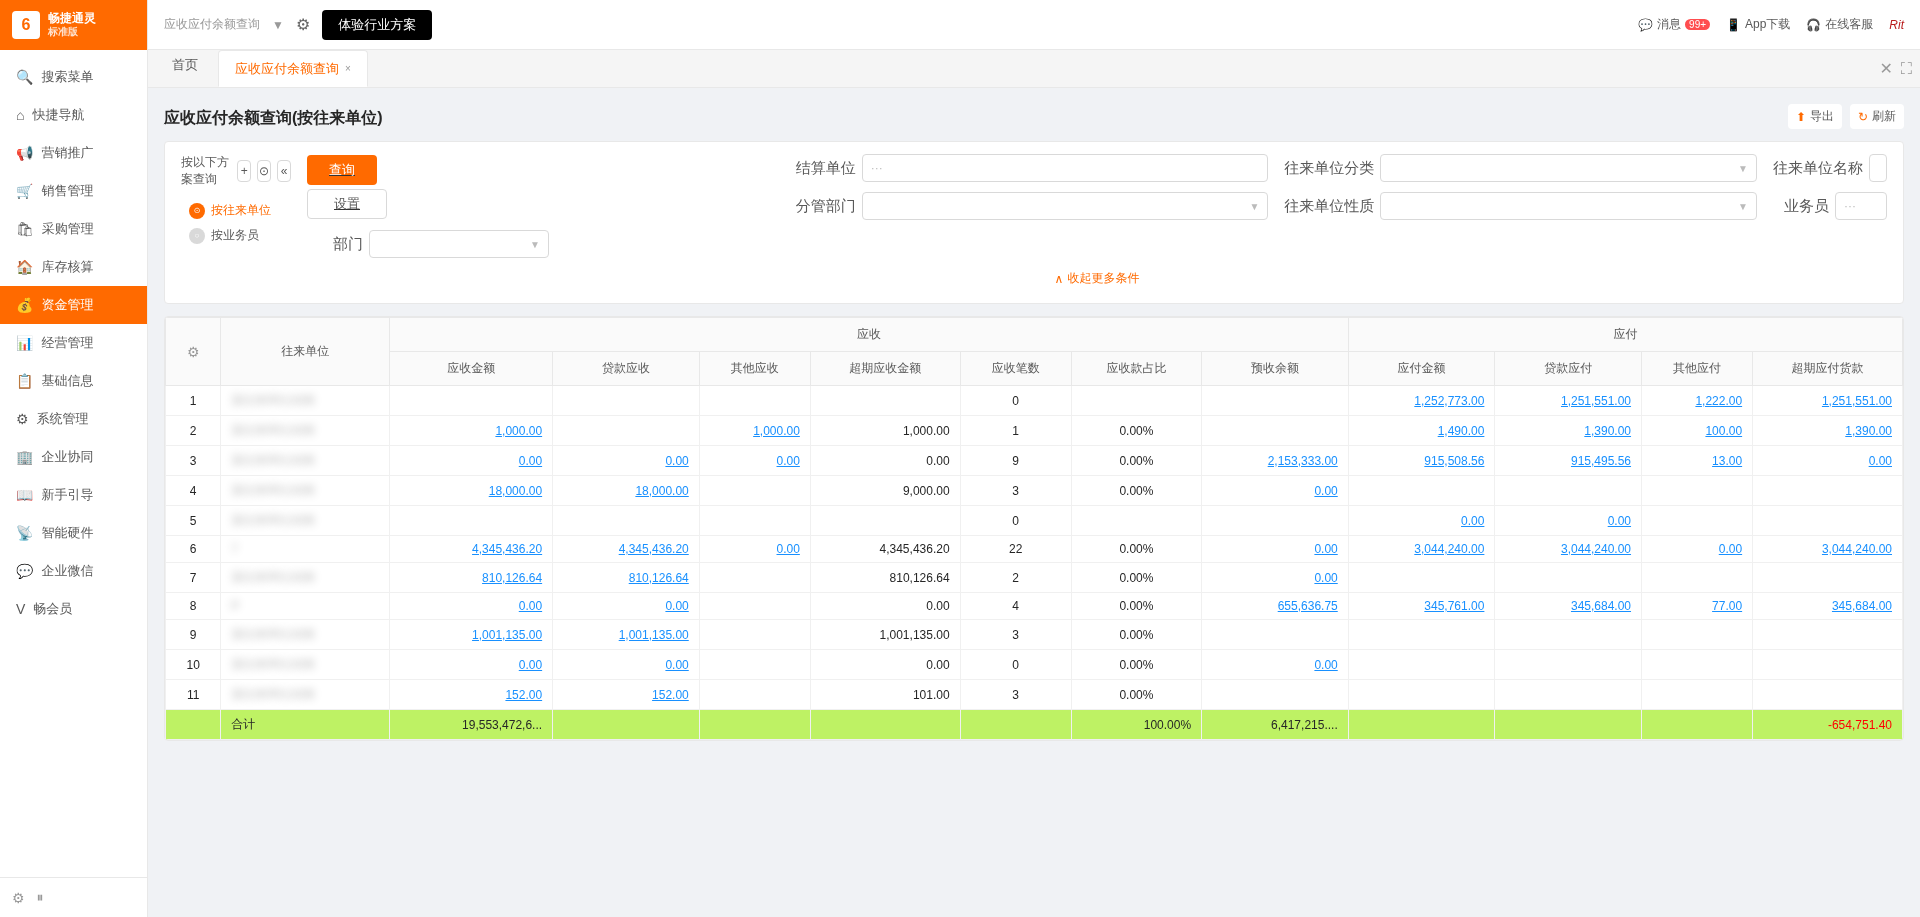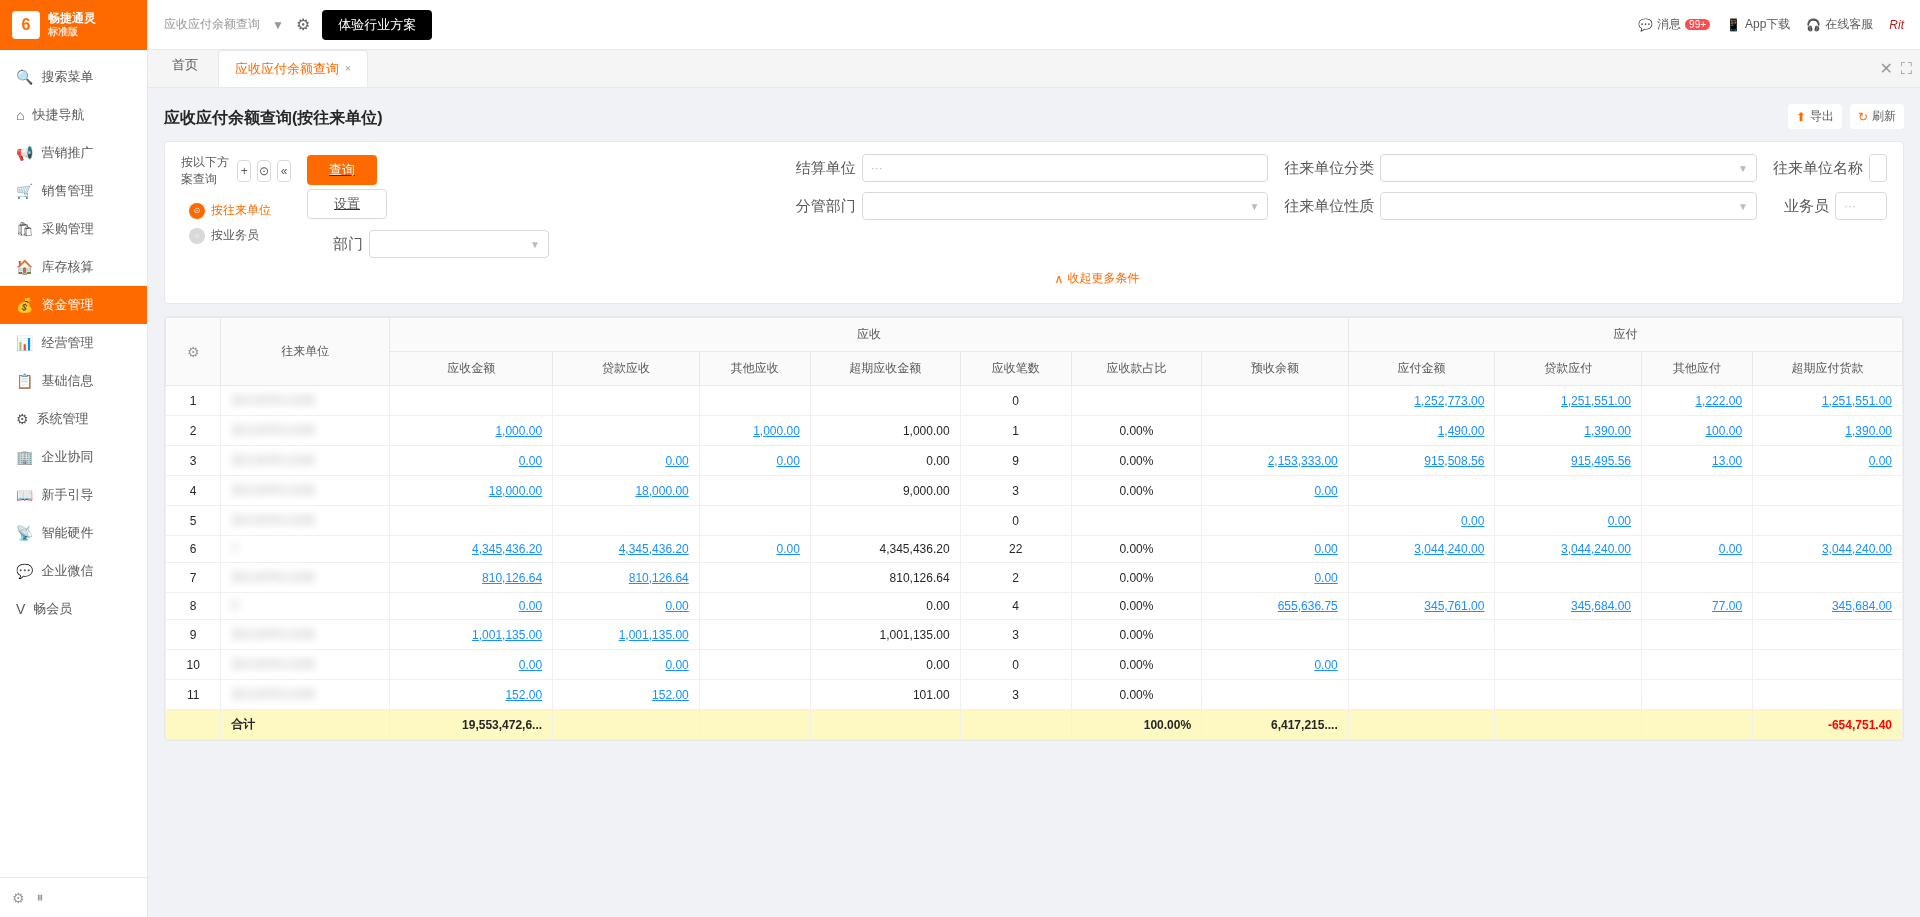--- a/index.html
+++ b/index.html
@@ -147,21 +147,21 @@
     .data-table td {
       border: 1px solid #f0f0f0; padding: 6px 10px; text-align: right;
       white-space: nowrap; color: #262626;
     }
     .data-table td.center { text-align: center; }
     .data-table td.left { text-align: left; }
     .data-table td a {
       color: #1890ff; text-decoration: underline; cursor: pointer;
     }
     .data-table tr.total-row td {
-      background: #fef9c3; font-weight: bold;
+      background: #bef264; font-weight: normal;
     }
     .data-table td.blurred {
       color: transparent; text-shadow: 0 0 8px rgba(0,0,0,0.3);
       user-select: none;
     }
     .settings-icon { color: #999; cursor: pointer; font-size: 14px; }
 
     
     .query-btn-group {
       display: flex; flex-direction: column; gap: 4px;

